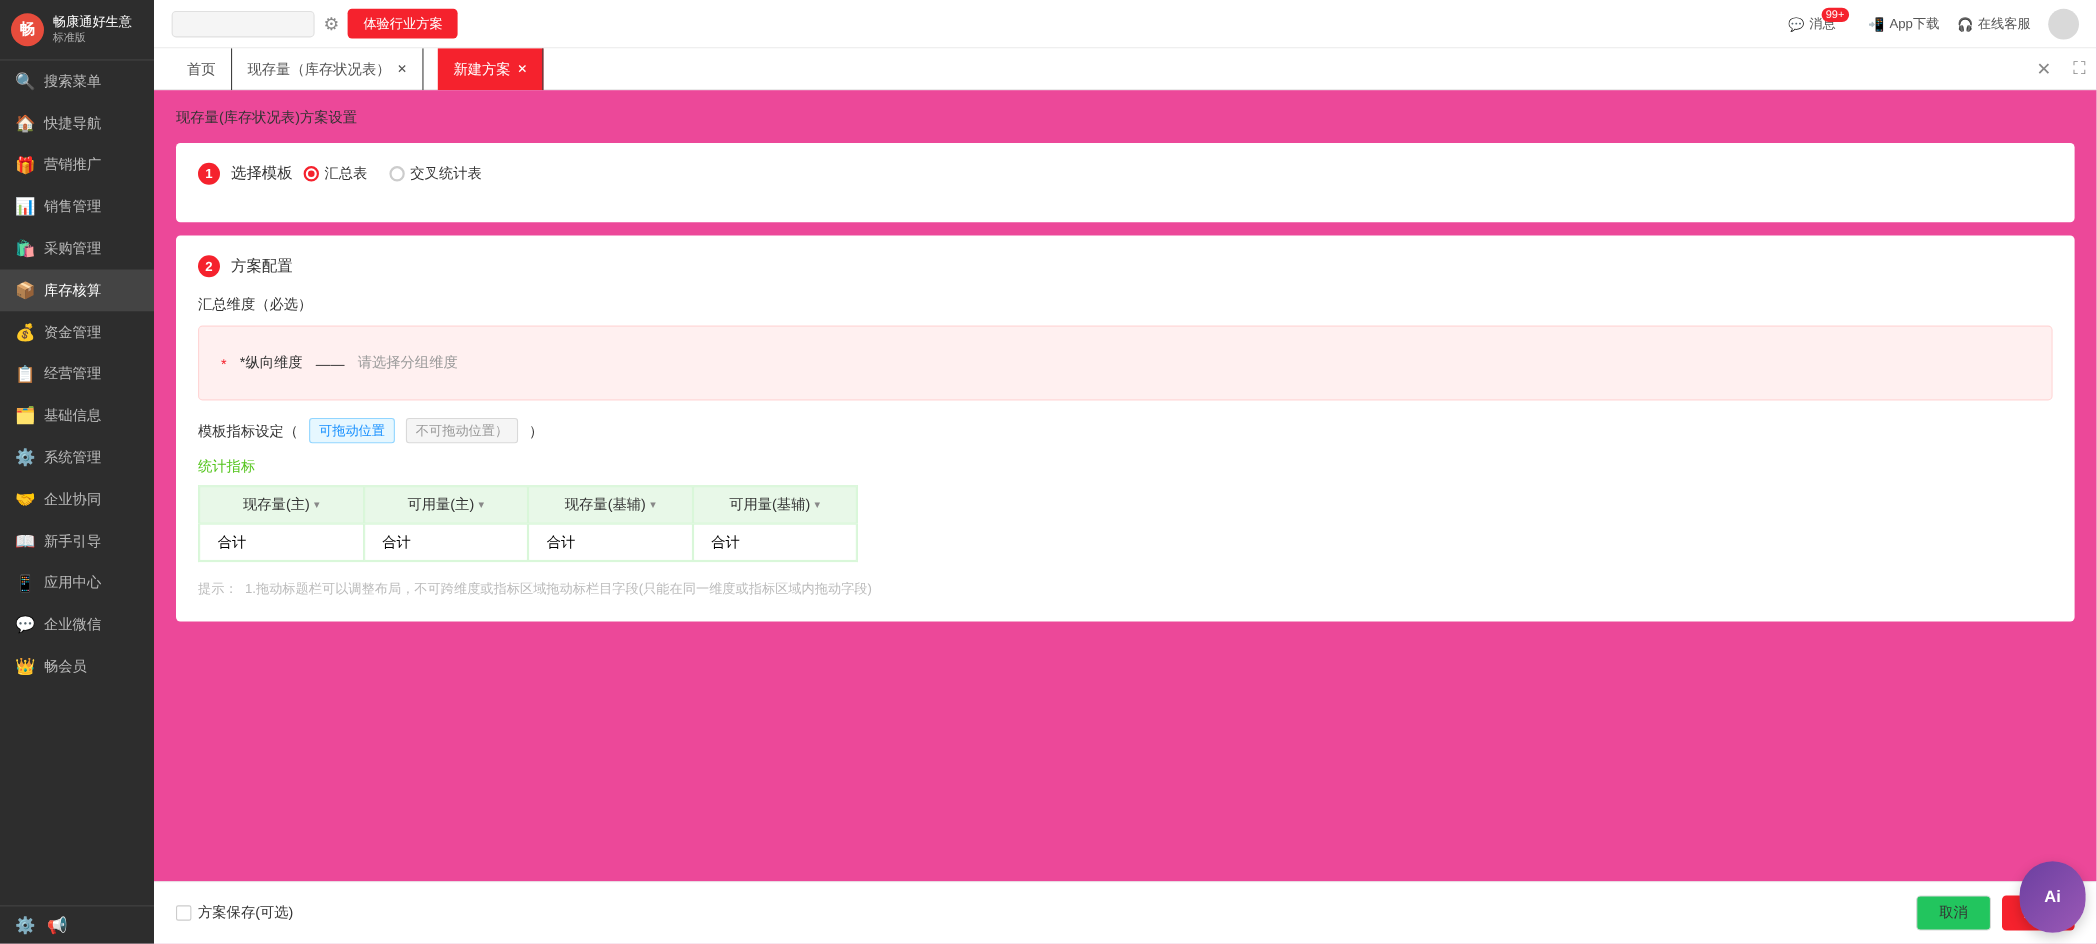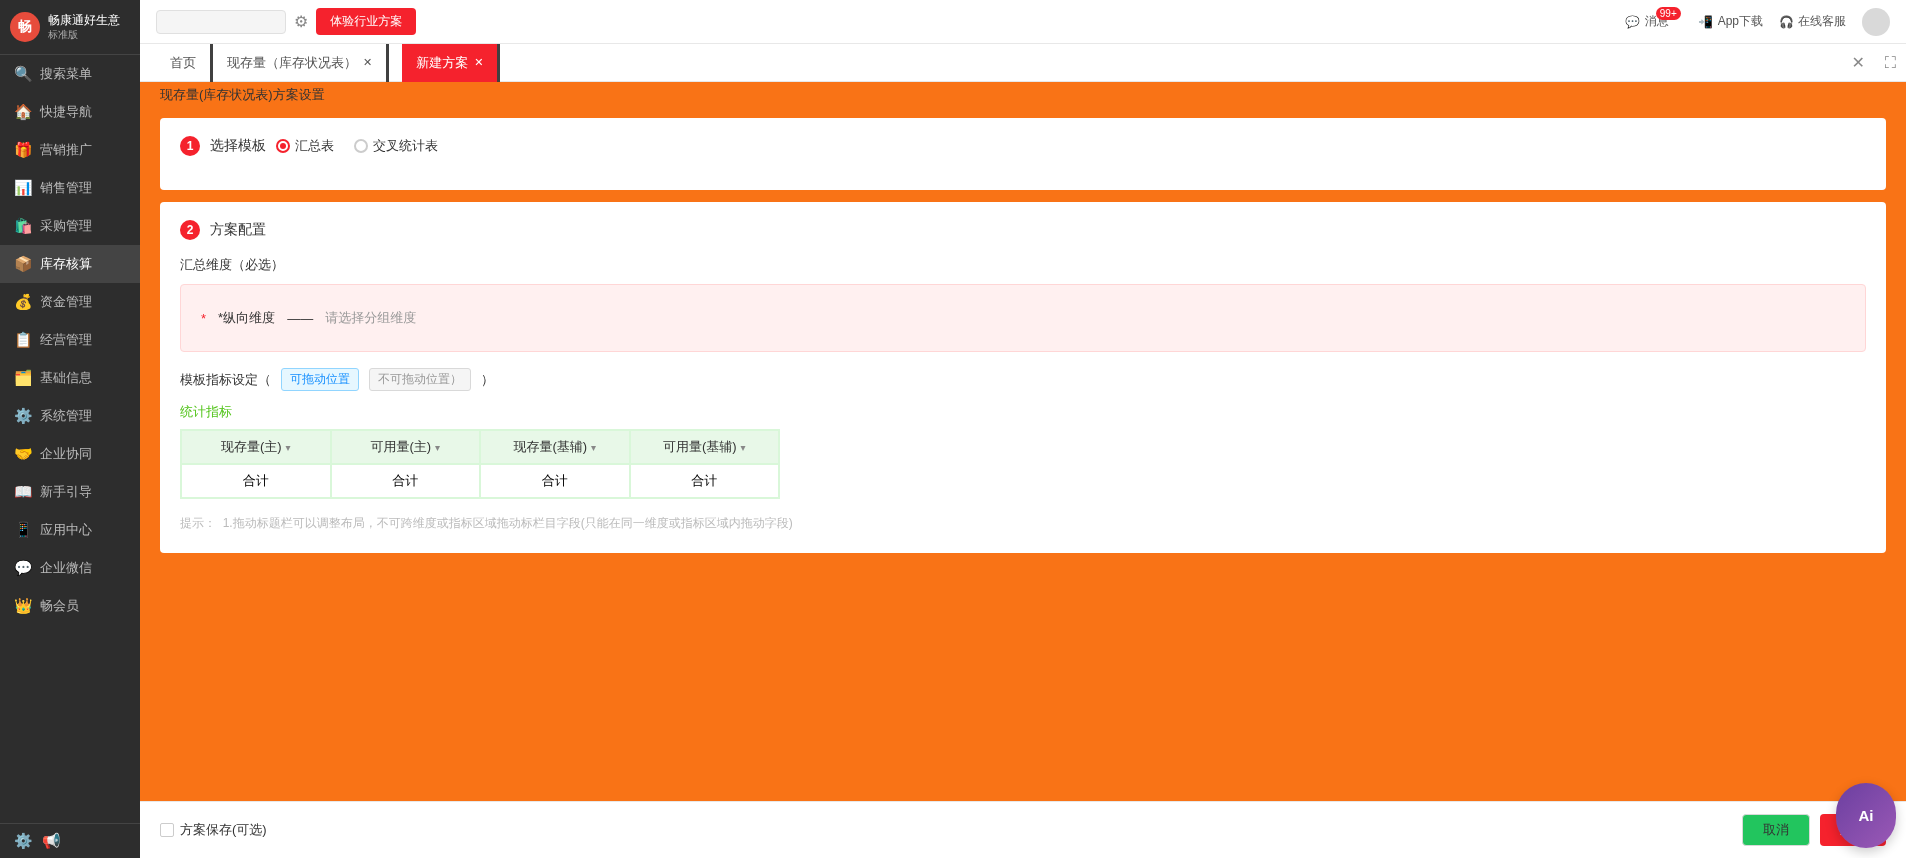--- a/index.html
+++ b/index.html
@@ -121,37 +121,37 @@
       flex-shrink: 0;
       height: 38px;
     }
     .tab {
       display: flex; align-items: center; gap: 6px;
       padding: 0 14px;
       height: 38px;
       font-size: 13px;
       cursor: pointer;
       color: #555;
-      border-right: 3px solid #404040;
+      border-right: 1px solid #404040;
     }
     .tab.home { color: #555; }
     .tab.active { background: #fff; color: #333; font-weight: 500; margin-left: 13px; }
     .tab.new-scheme {
       background: #f5222d;
       color: #fff;
       font-weight: 500;
     }
     .tab-close { font-size: 11px; cursor: pointer; }
 
     
     .content {
       flex: 1;
       overflow-y: auto;
-      padding: 4px 20px;
-      background: #f97316;
+      padding: 16px 20px;
+      background: #ec4899;
       position: relative;
     }
 
     .page-title {
       font-size: 13px;
       color: #333;
       margin-bottom: 14px;
     }
 
     .section {
@@ -228,21 +228,21 @@
       color: #999;
     }
 
     .stats-section { margin-bottom: 12px; }
     .stats-label { color: #52c41a; font-size: 13px; margin-bottom: 8px; }
 
     .stats-table { border: 1px solid #d9f7d9; border-collapse: collapse; width: auto; min-width: 600px; }
     .stats-table th, .stats-table td {
       border: 1px solid #d9f7d9;
       padding: 7px 16px;
-      text-align: center;
+      text-align: left;
       font-size: 13px;
     }
     .stats-table thead tr { background: #e8f8e8; }
     .stats-table thead th {
       color: #333;
       font-weight: normal;
       display: flex; align-items: center; justify-content: center; gap: 6px;
     }
     .stats-table thead tr { display: flex; }
     .stats-table tbody tr { display: flex; }

